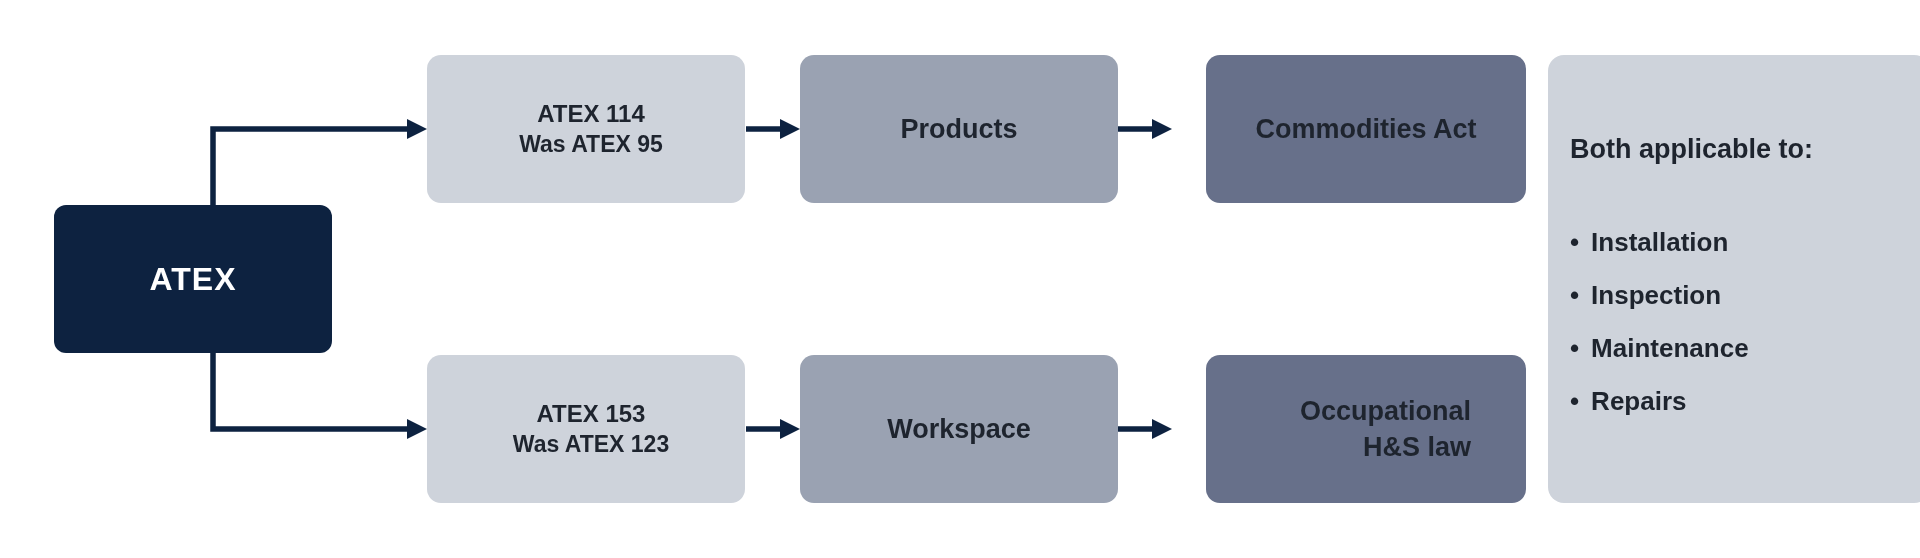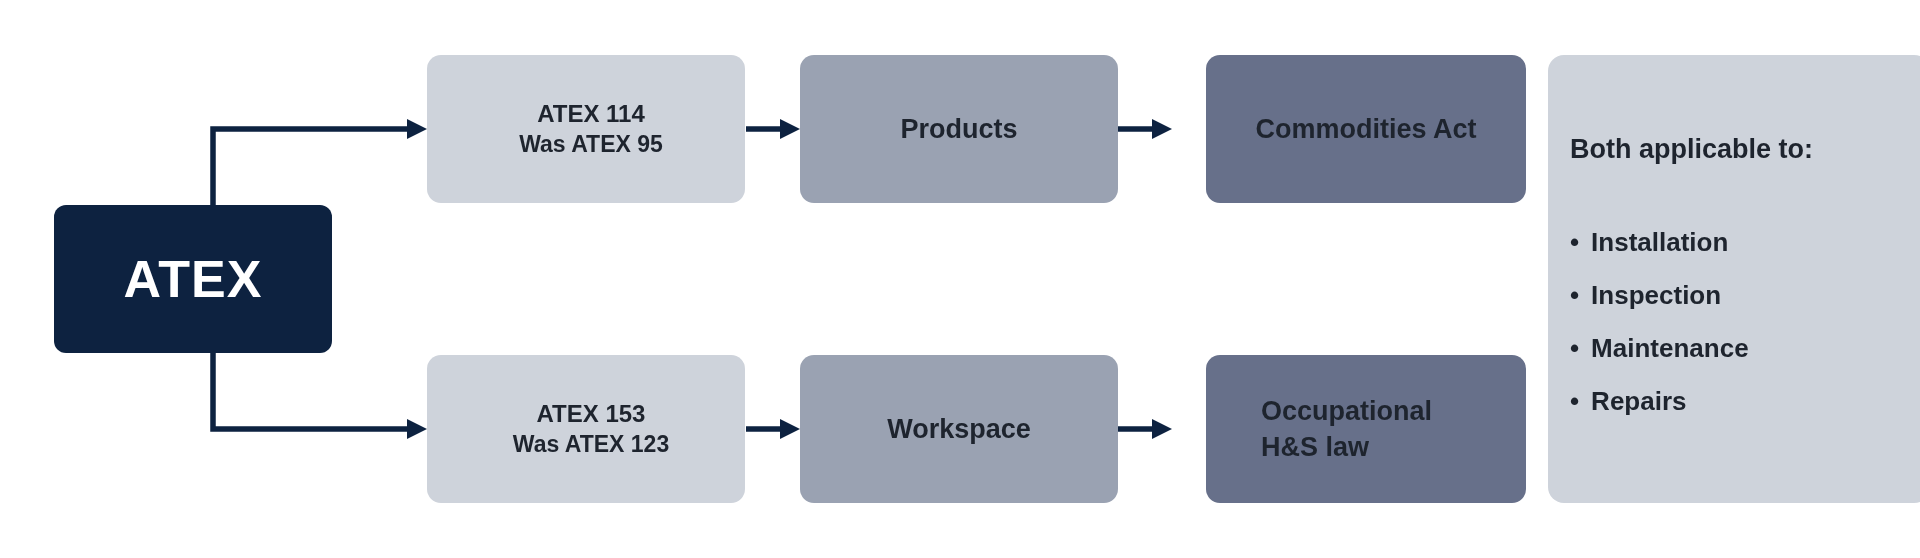--- a/index.html
+++ b/index.html
@@ -26,21 +26,21 @@
     display:flex;align-items:center;justify-content:center;
     border-radius:14px;
   }
   .root-box{
     left:54px;top:205px;width:278px;height:148px;
     background:var(--navy);
     border-radius:12px;
   }
   .root-label{
     color:var(--white);
-    font-size:52px;font-weight:700;letter-spacing:1px;
+    font-size:32px;font-weight:700;letter-spacing:1px;
   }
   .row-top{top:55px;}
   .row-bottom{top:355px;}
   .box{height:148px;}
   .col-a{left:427px;width:318px;background:var(--light-gray);}
   .col-b{left:800px;width:318px;background:var(--medium-gray);}
   .col-c{left:1172px;width:320px;background:var(--slate);margin-left:34px;}
   .source-node{
     justify-content:flex-start;
     padding:0 16px 0 26px;
@@ -56,21 +56,21 @@
     color:var(--text);
     font-size:24px;font-weight:700;line-height:1;
   }
   .source-subtitle{
     color:var(--text);
     font-size:23px;font-weight:700;line-height:1;
   }
   .node-label{
     color:var(--text);
     font-size:27px;font-weight:700;
-    text-align:left;line-height:1.35;
+    text-align:right;line-height:1.35;
   }
   .wrap-narrow{max-width:210px;}
   .side-panel{
     position:absolute;
     left:1548px;top:55px;width:382px;height:448px;
     background:var(--light-gray);
     border-radius:16px;
     padding:78px 18px 0 22px;
   }
   .panel-title{

